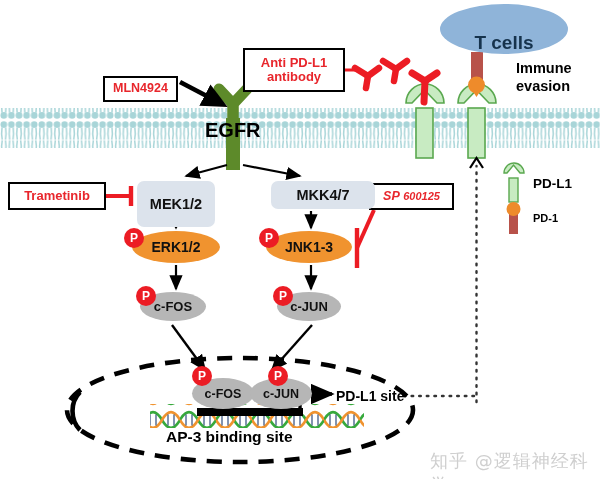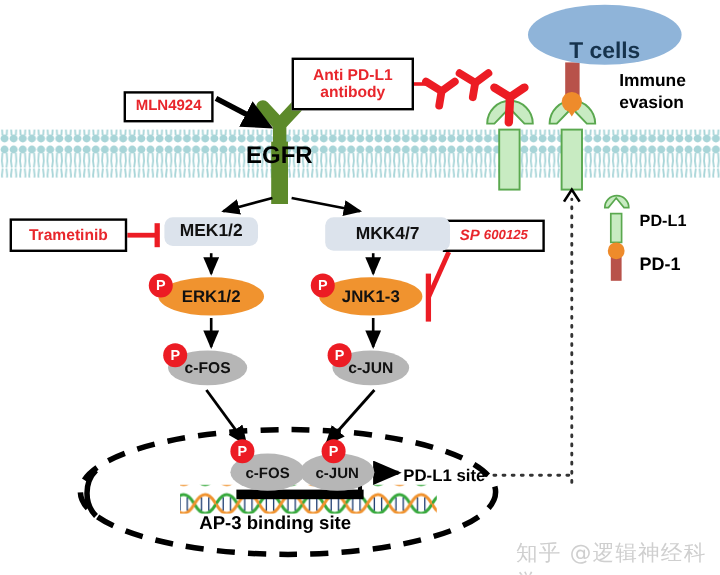--- a/index.html
+++ b/index.html
@@ -34,21 +34,21 @@
   
   .kinase-box{
     position:absolute;
     background:#dce3ec;
     border-radius:7px;
     color:#111;
     font-weight:bold;font-size:14.5px;
     display:flex;align-items:center;justify-content:center;
     box-sizing:border-box;
   }
-  #node-mek{left:137px;top:181px;width:78px;height:24px;}
+  #node-mek{left:137px;top:181px;width:78px;height:46px;}
   #node-mkk{left:271px;top:181px;width:104px;height:28px;}
 
   
   .ellipse-node{
     position:absolute;
     border-radius:50%;
     display:flex;align-items:center;justify-content:center;
     font-weight:bold;color:#111;
     box-sizing:border-box;
   }
@@ -75,21 +75,21 @@
   #p-cfos-nuc{left:192px;top:366px;}
   #p-cjun-nuc{left:268px;top:366px;}
 
   
   #label-egfr{left:205px;top:119px;font-size:20px;font-weight:bold;color:#000;z-index:7;}
   #label-tcells{left:0;top:0;font-size:19px;font-weight:bold;color:#16334d;}
   #label-immune{left:516px;top:60px;font-size:14.5px;font-weight:bold;color:#000;line-height:1.22;}
   #label-pdl1-mrna{left:336px;top:388px;font-size:14px;font-weight:bold;color:#000;}
   #label-ap1{left:166px;top:428px;font-size:15.5px;font-weight:bold;color:#000;}
   #label-legend-pdl1{left:533px;top:176px;font-size:13.5px;font-weight:bold;color:#000;}
-  #label-legend-pd1{left:533px;top:212px;font-size:15px;font-weight:bold;color:#000;}
+  #label-legend-pd1{left:533px;top:212px;font-size:11px;font-weight:bold;color:#000;}
 
   #tcells-ellipse{
     position:absolute;left:440px;top:4px;width:128px;height:50px;
     background:#8fb4d9;border-radius:50%;
     display:flex;align-items:center;justify-content:center;
   }
 
   #watermark{
     position:absolute;left:430px;top:449px;
     font-size:18px;color:#cfcfcf;letter-spacing:1px;

